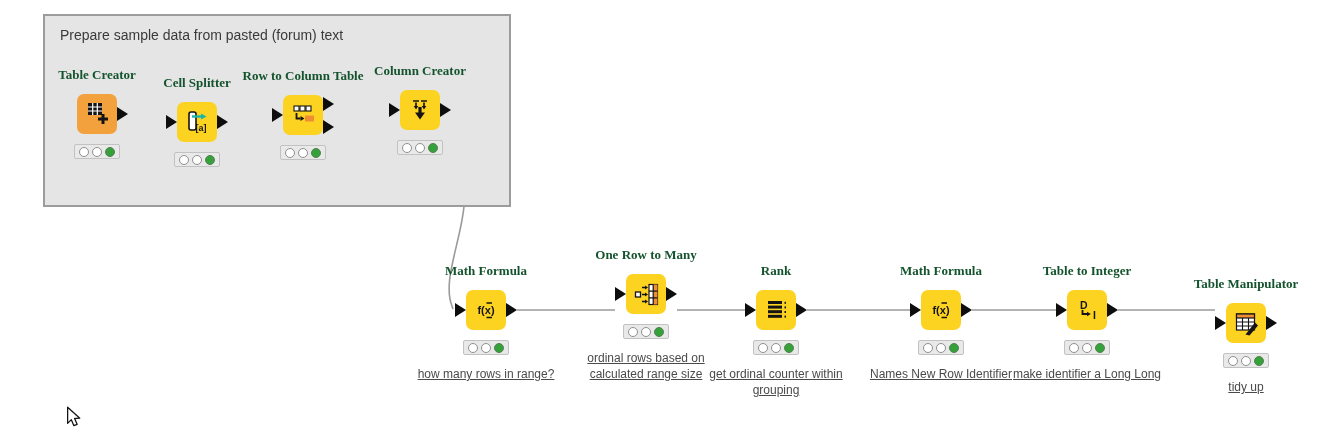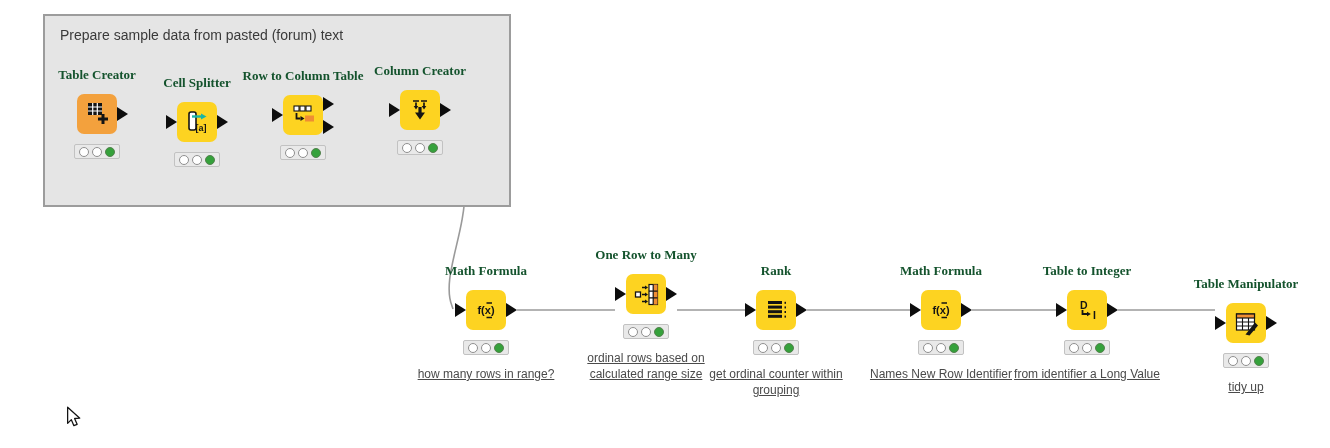--- a/index.html
+++ b/index.html
@@ -243,21 +243,21 @@
         <text x="21" y="24" font-size="10.5" font-weight="bold" fill="#141414" font-family="Liberation Sans,sans-serif">I</text>
       </svg>
       <span class="port in"></span>
       <span class="port out"></span>
     </div>
     <div class="tl">
       <span class="dot"></span>
       <span class="dot"></span>
       <span class="dot green"></span>
     </div>
-    <div class="desc">from identifier a Long Value</div>
+    <div class="desc">make identifier a Long Long</div>
   </div>
 
   <div class="node" style="left:1226px;top:303px">
     <div class="ntitle">Table Manipulator</div>
     <div class="body yellow">
       <svg class="nicon" viewBox="0 0 30 30">
         <rect x="5.5" y="6" width="18" height="16" fill="#ffffff" stroke="#141414" stroke-width="1.2"></rect>
         <rect x="5.5" y="6" width="18" height="4" fill="#ef8d33" stroke="#141414" stroke-width="1.2"></rect>
         <path d="M11.5,10 V22 M17.5,10 V22 M5.5,14 H23.5 M5.5,18 H23.5" stroke="#141414" stroke-width="1.1" fill="none"></path>
         <polygon points="14.5,26.5 24,14.5 27,17.5 18.5,27.5" fill="#141414"></polygon>

